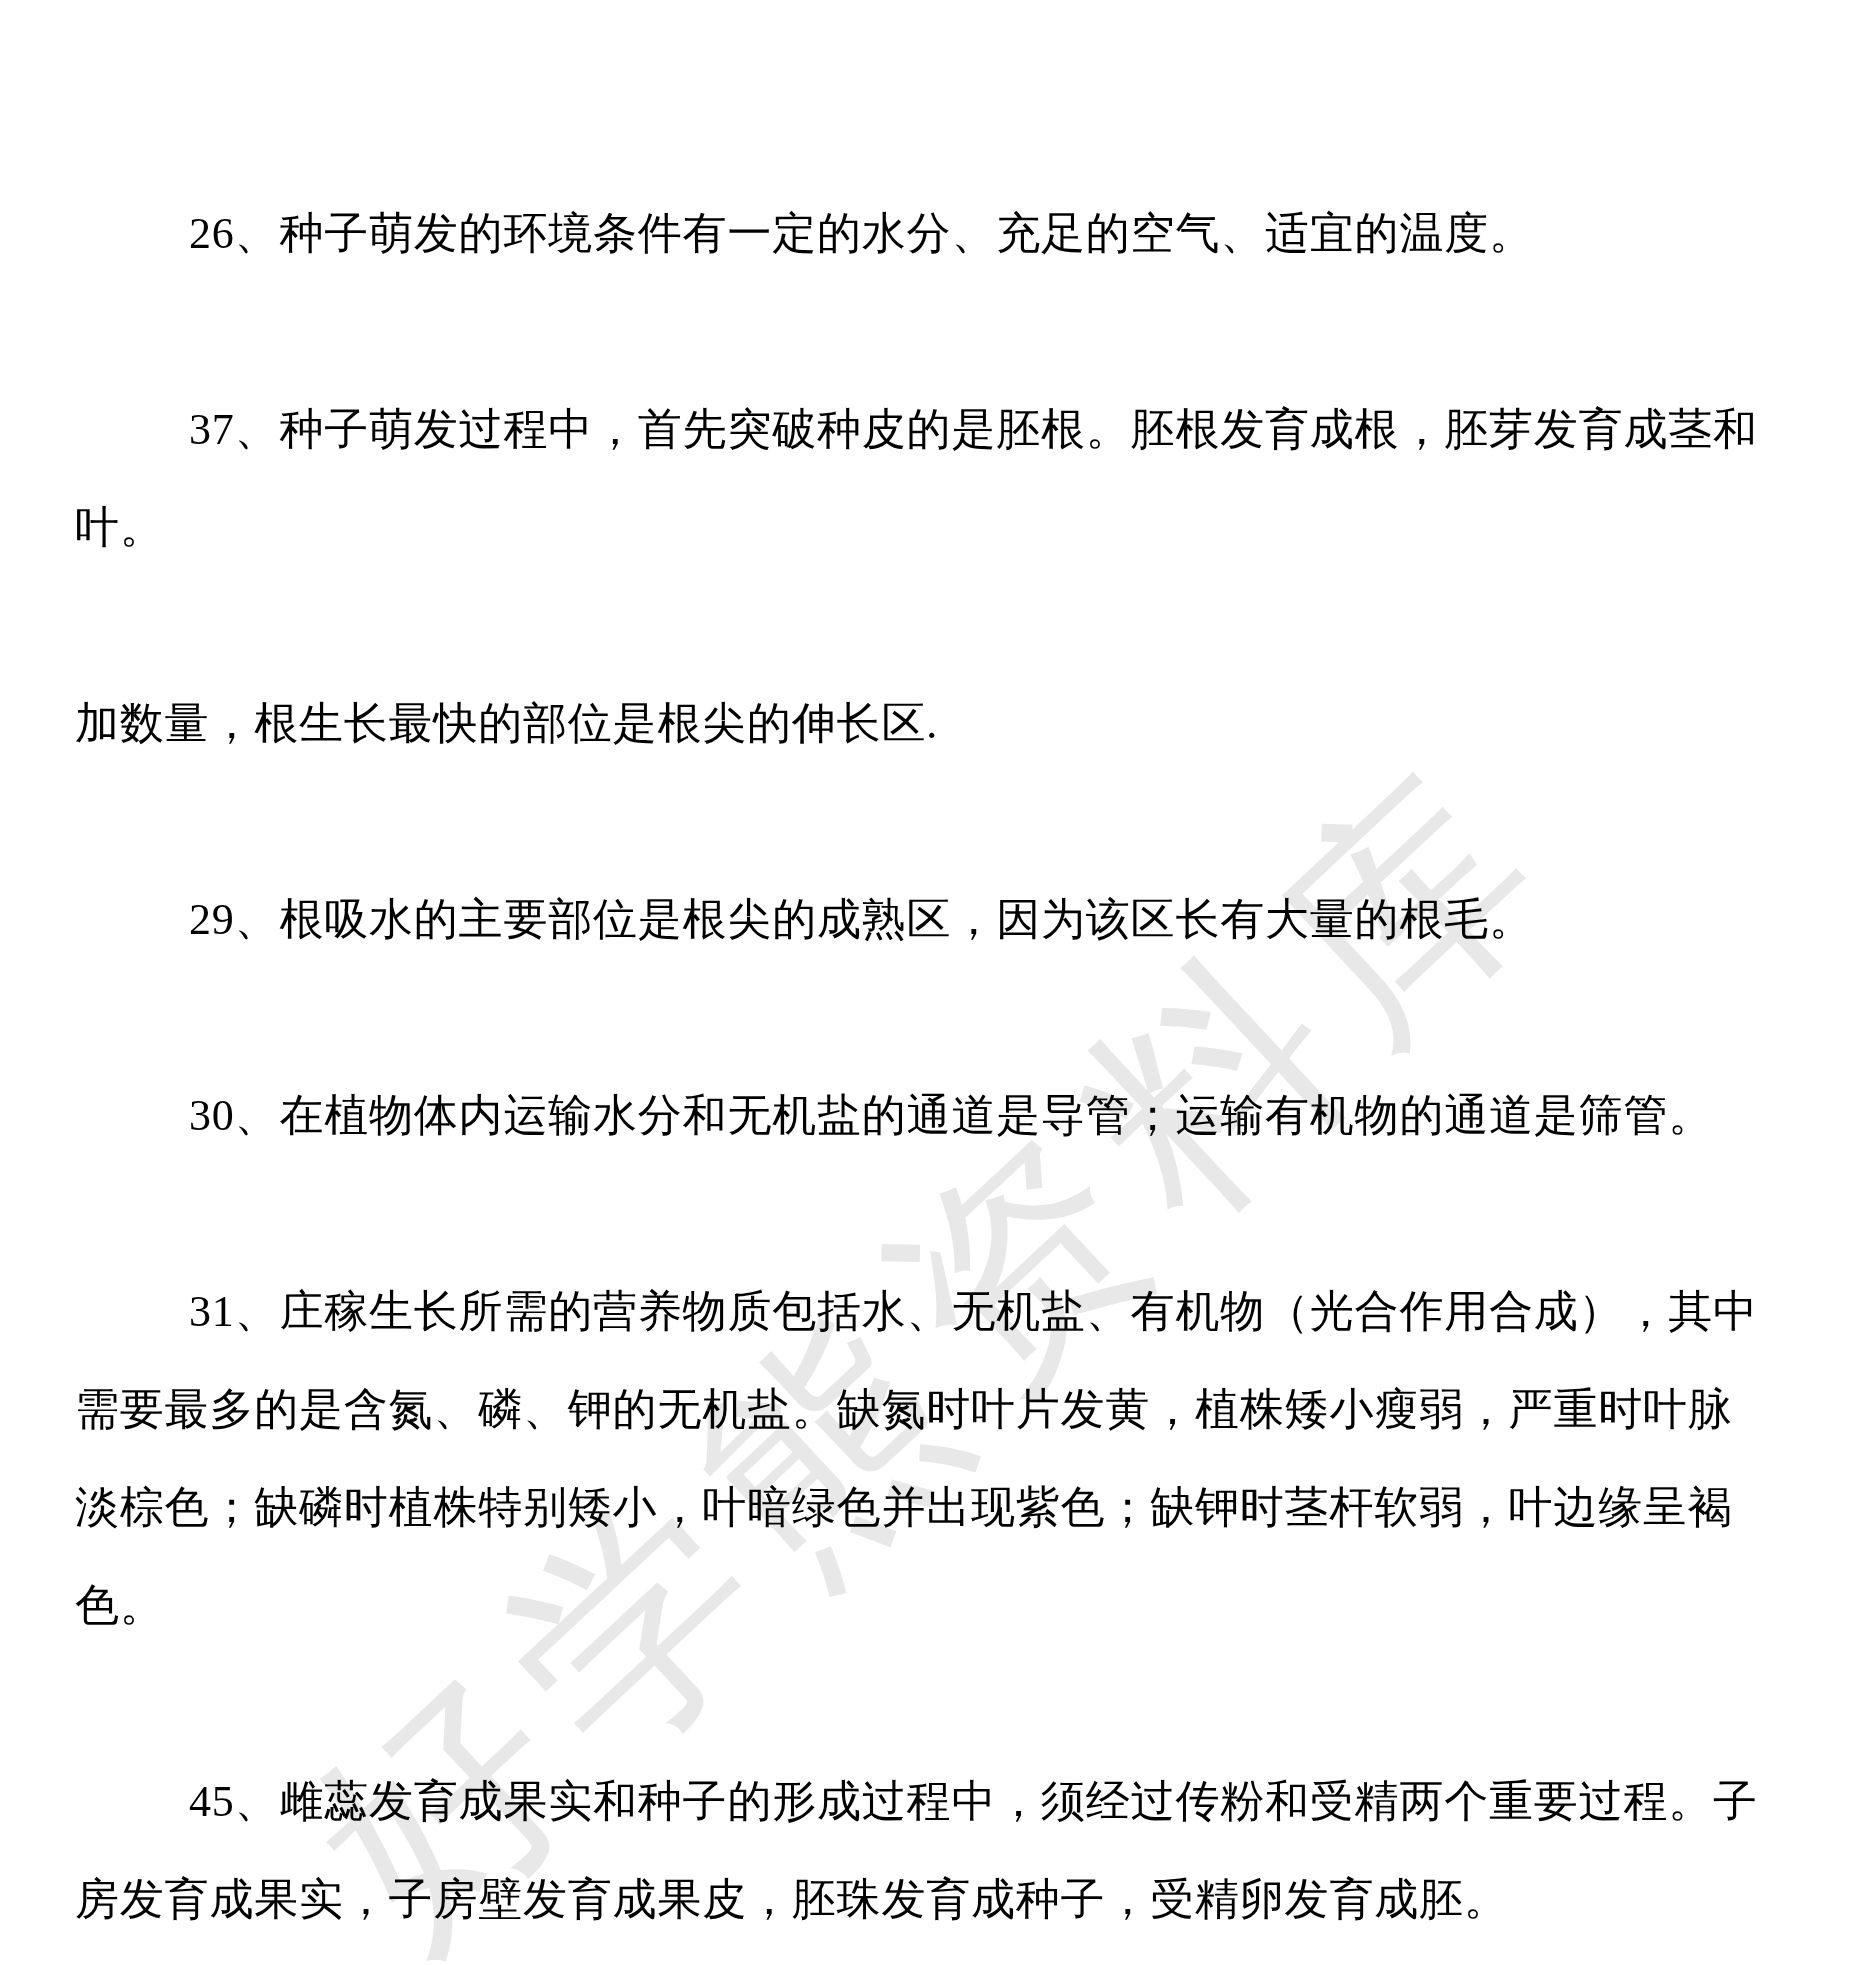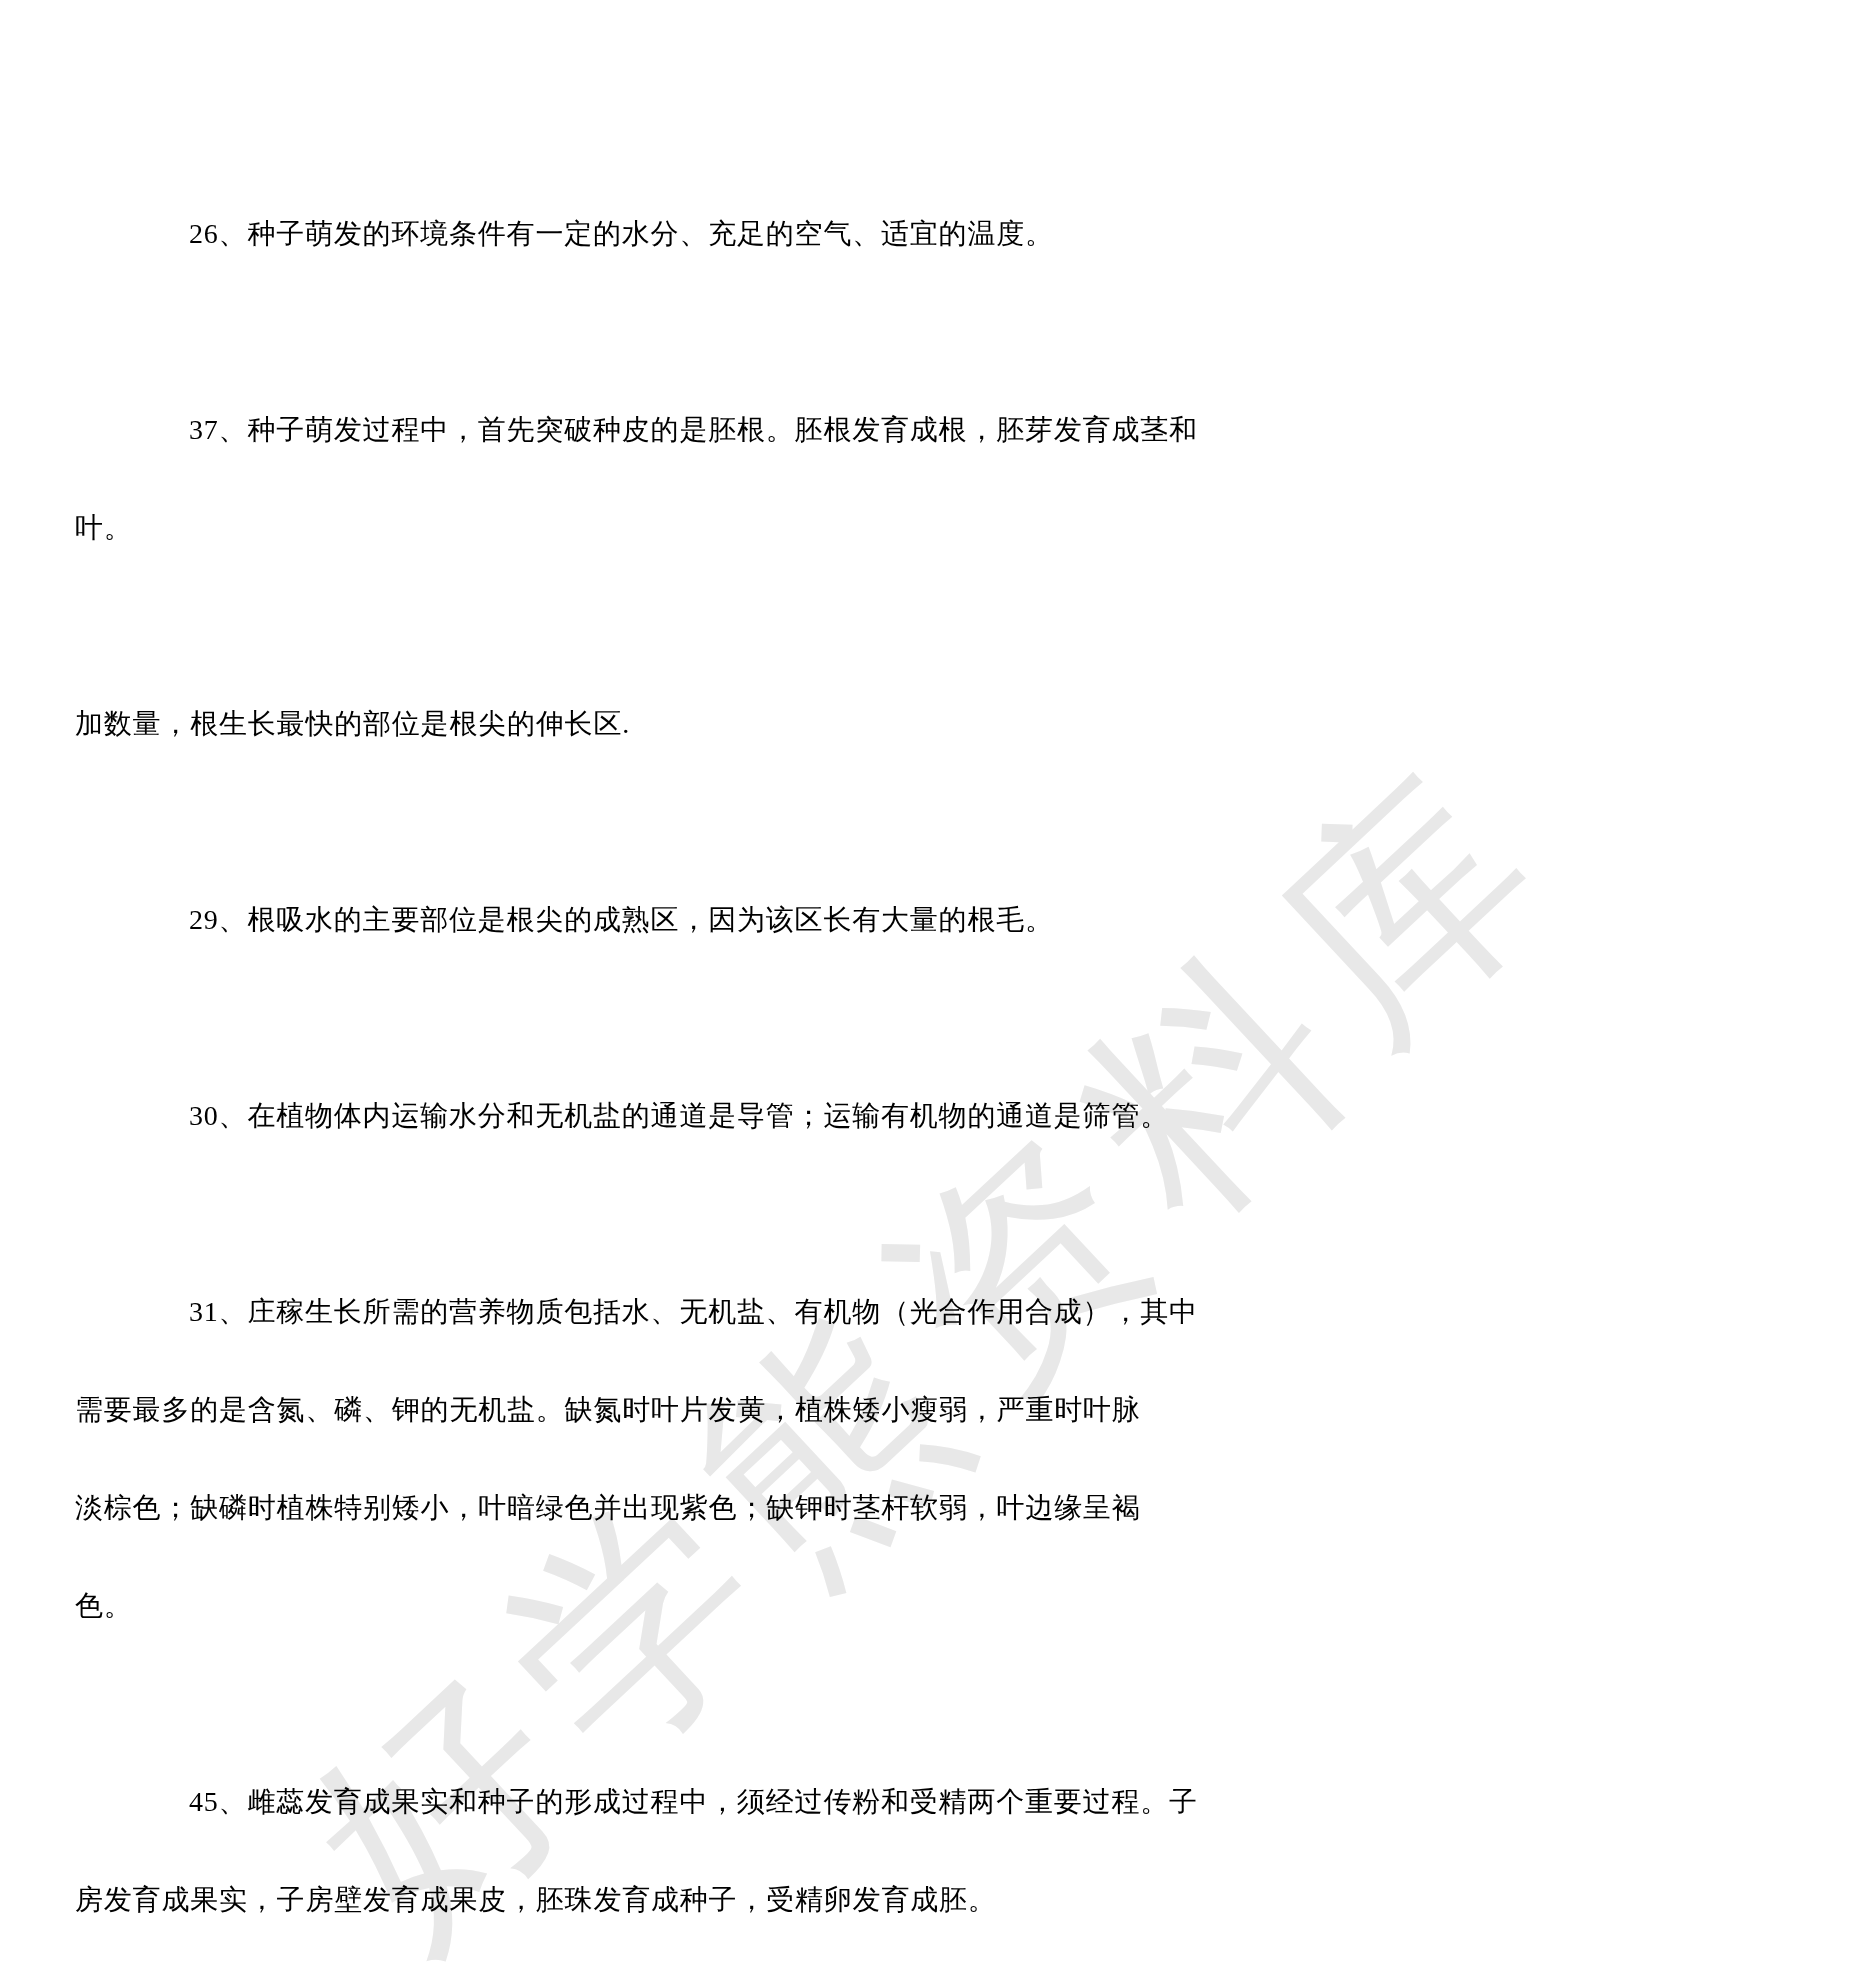--- a/index.html
+++ b/index.html
@@ -34,21 +34,21 @@
     position: absolute;
     left: 75px;
     right: 75px;
     top: 185px;
     z-index: 1;
   }
   .para {
     margin: 0 0 98px 0;
   }
   .line {
-    font-size: 28px;
+    font-size: 44px;
     line-height: 98px;
     letter-spacing: 0.8px;
     white-space: nowrap;
     font-family: Liberation Serif, serif;
   }
   .line.first {
     text-indent: 114px;
   }
 </style>
 </head>

